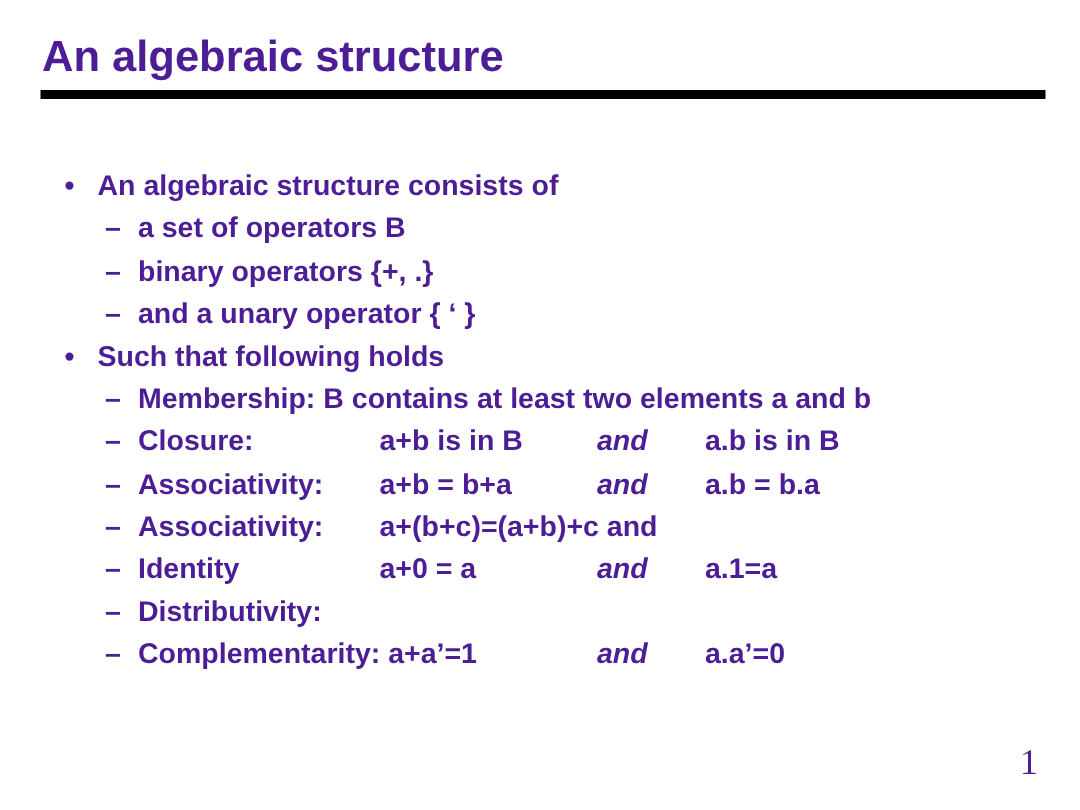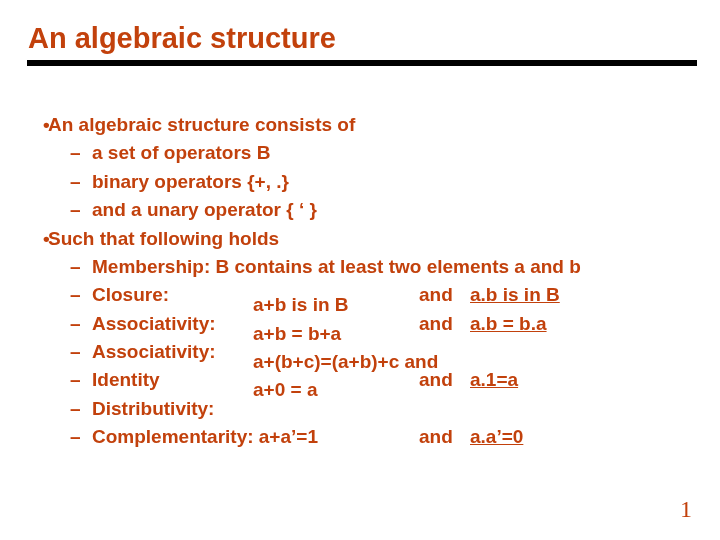--- a/index.html
+++ b/index.html
@@ -1,21 +1,21 @@
 <!DOCTYPE html>
 <html><head>
 <meta charset="utf-8">
 <style>
   html, body { margin: 0; padding: 0; background: #ffffff; }
   .slide {
     position: relative;
     width: 720px;
     height: 540px;
     background: #ffffff;
-    color: #c2410c;
+    color: #4c1d95;
     font-family: "Liberation Sans", sans-serif;
     font-weight: bold;
     overflow: hidden;
   }
   .title {
     position: absolute;
     left: 28px;
     top: 21px;
     font-size: 29px;
     line-height: 34px;
@@ -33,26 +33,26 @@
     position: absolute;
     left: 0;
     width: 720px;
     height: 26px;
     font-size: 19px;
     line-height: 26px;
     white-space: nowrap;
   }
   .ln span { position: absolute; top: 0; line-height: 26px; }
   .mk1 { left: 43px; }   
-  .tx1 { left: 48px; }   
+  .tx1 { left: 65px; }   
   .mk2 { left: 70px; }   
   .tx2 { left: 92px; }   
-  .c1  { left: 253px; margin-top: 10px; }  
-  .c2  { left: 419px; }  
-  .c3  { left: 470px; text-decoration: underline; }  
+  .c1  { left: 253px; }  
+  .c2  { left: 398px; font-style: italic; }  
+  .c3  { left: 470px; }  
   .y1  { top: 112px; }
   .y2  { top: 140px; }
   .y3  { top: 169px; }
   .y4  { top: 197px; }
   .y5  { top: 226px; }
   .y6  { top: 254px; }
   .y7  { top: 282px; }
   .y8  { top: 311px; }
   .y9  { top: 339px; }
   .y10 { top: 367px; }

